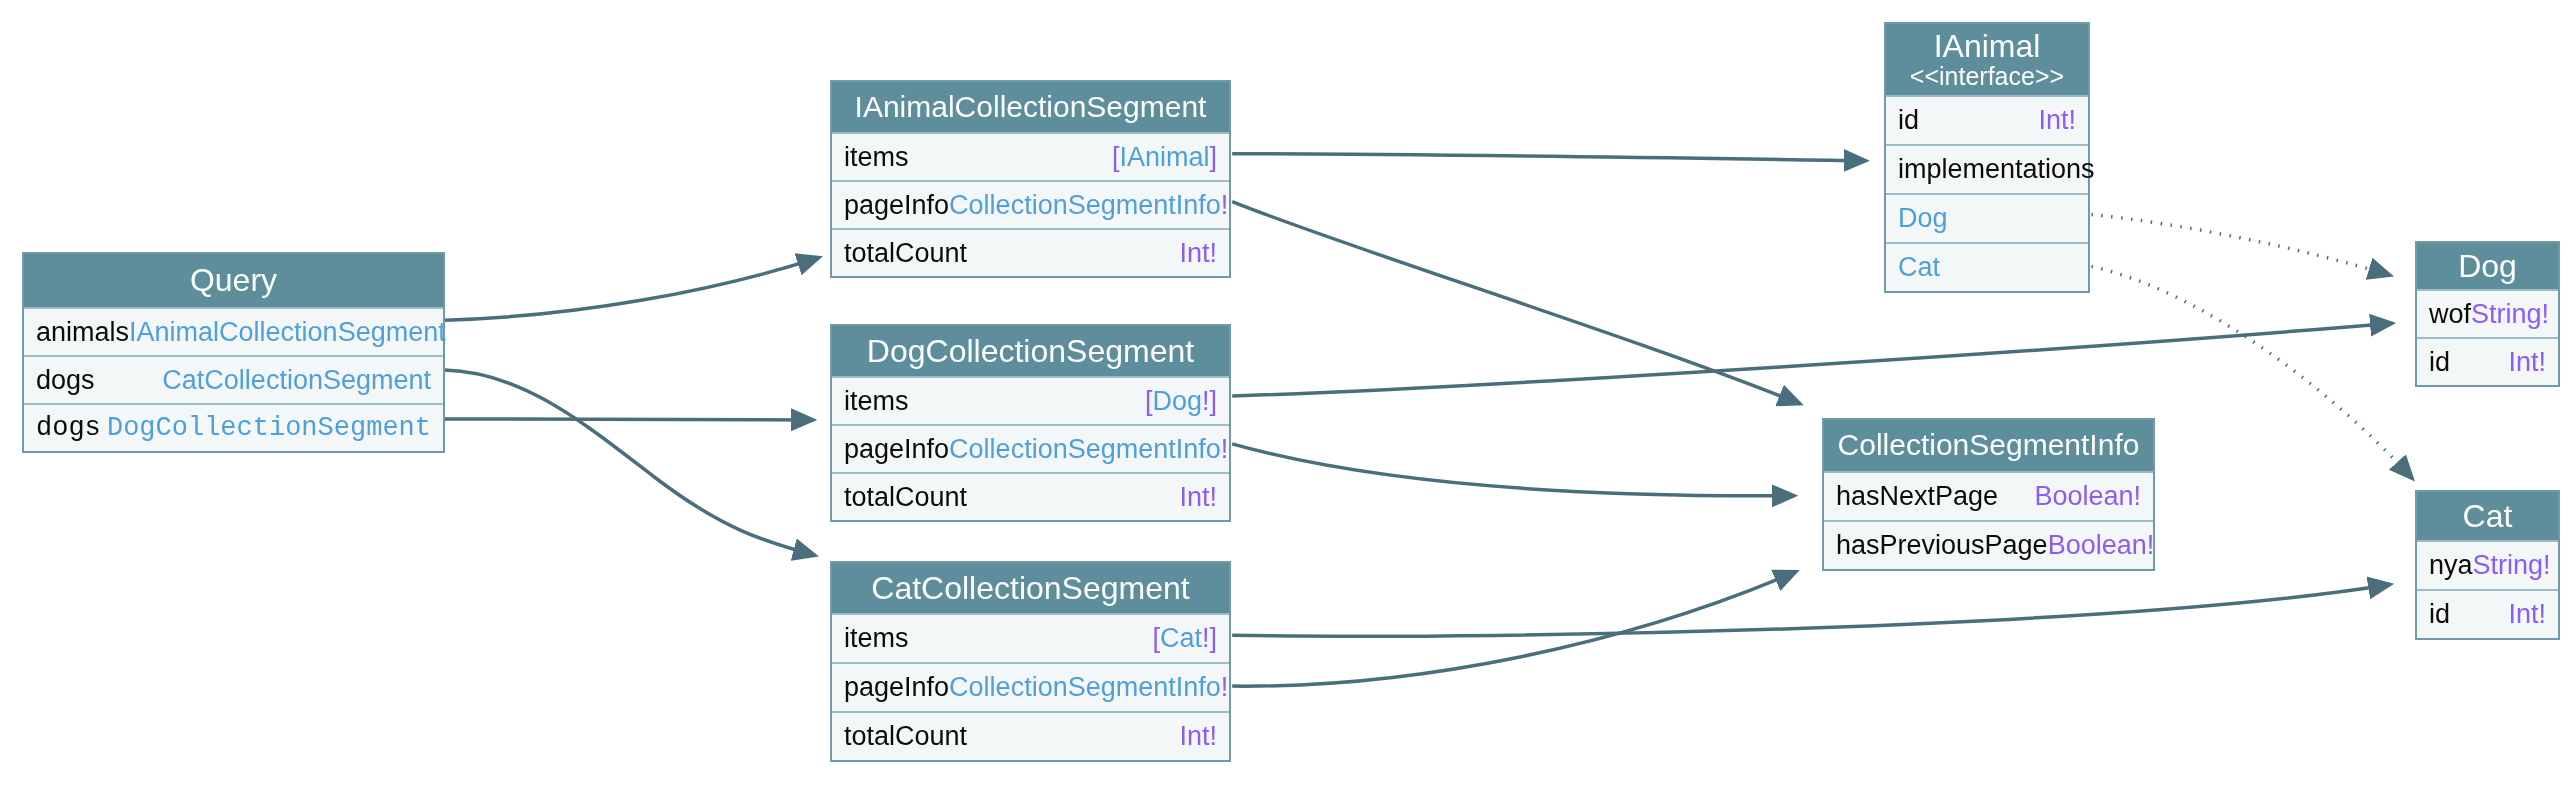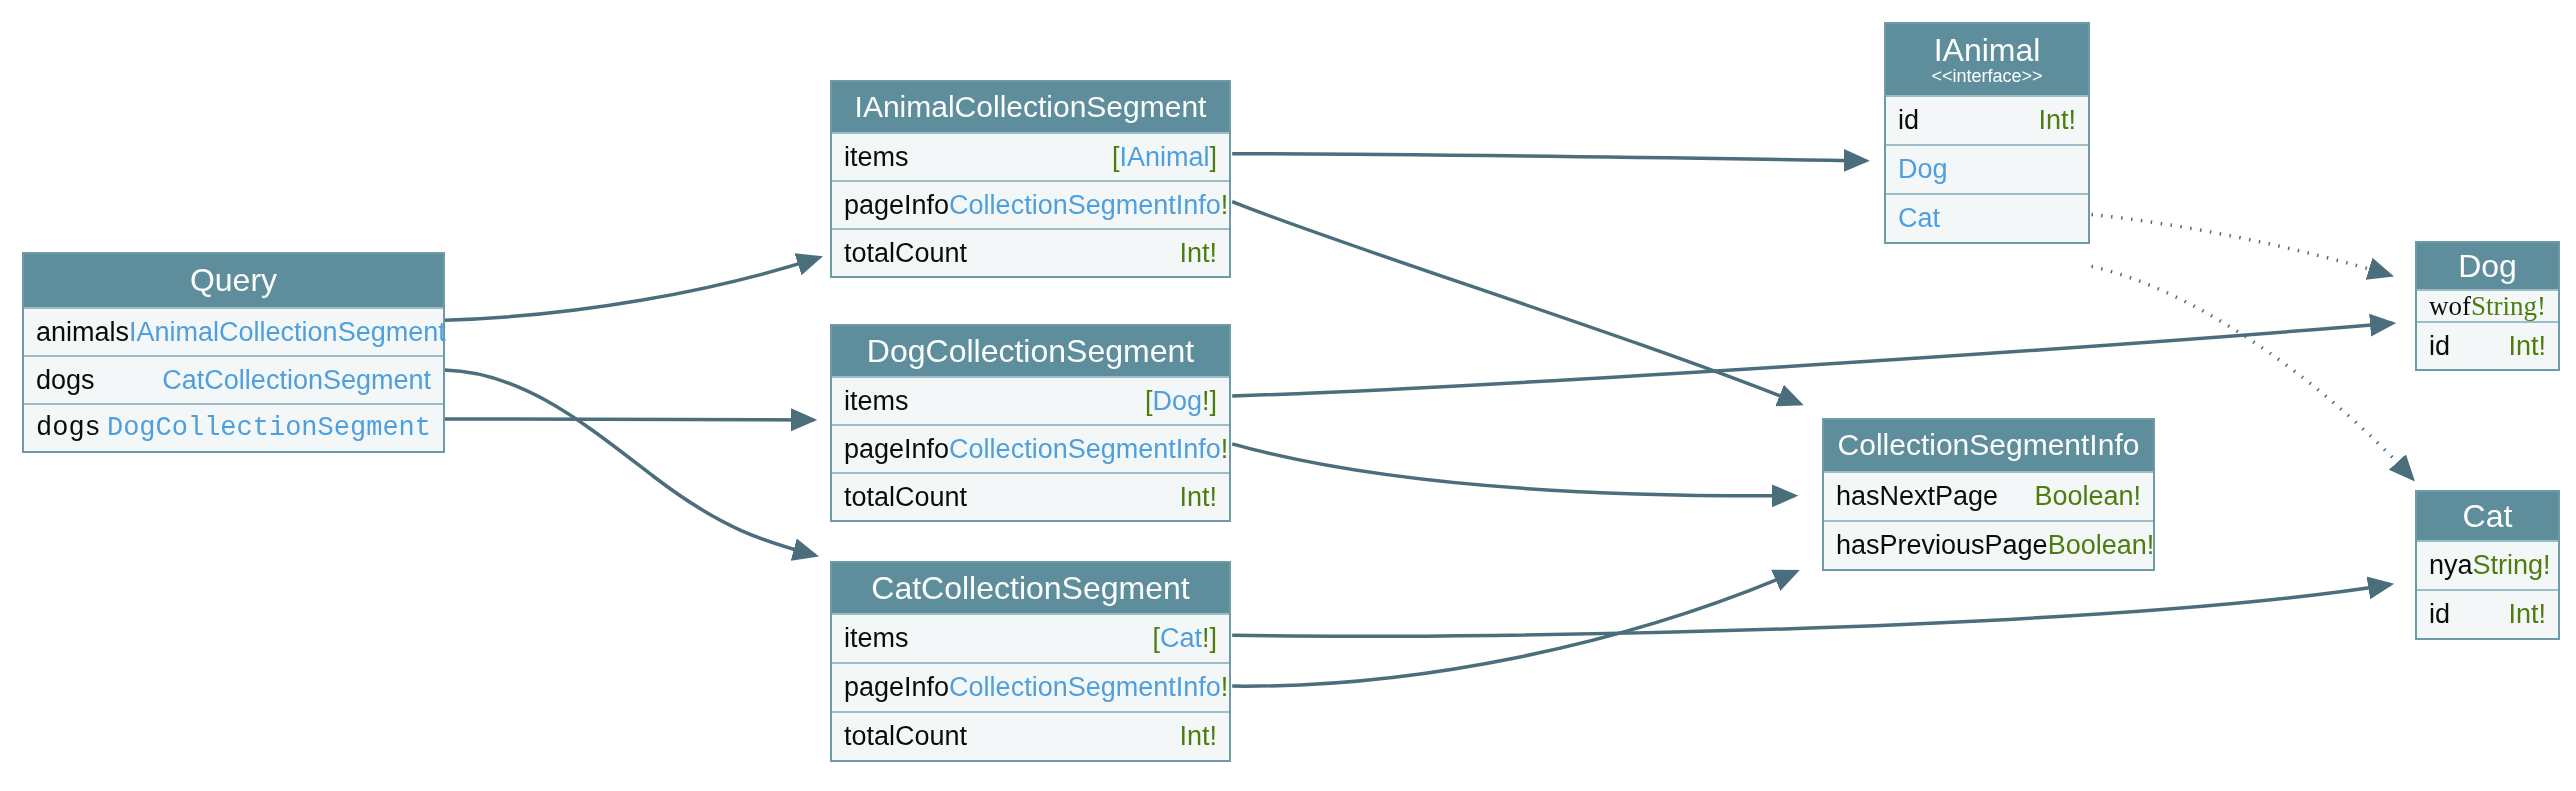--- a/index.html
+++ b/index.html
@@ -6,27 +6,27 @@
   body{font-family:"Liberation Sans","DejaVu Sans",sans-serif;}
   #canvas{position:relative;width:2576px;height:792px;background:#ffffff;overflow:hidden;}
   #edges{position:absolute;left:0;top:0;width:2576px;height:792px;}
   .edge{fill:none;stroke:#4b6e7d;stroke-width:3.5px;}
   .edge.dotted{stroke-dasharray:1.5 8.5;}
   .node{position:absolute;box-sizing:border-box;border:2px solid #6f9aa8;background:#ffffff;cursor:pointer;}
   .hdr{box-sizing:border-box;background:#5e8d9c;color:#fbfdfd;display:flex;flex-direction:column;
        align-items:center;justify-content:center;text-align:center;line-height:1.08;}
   .hdr .t{font-size:32px;}
   .hdr .t.small{font-size:30px;}
-  .hdr .stereo{font-size:18px;}
+  .hdr .stereo{font-size:25px;}
   .row{box-sizing:border-box;display:flex;align-items:center;justify-content:space-between;
        padding:0 12px;background:#f4f7f7;border-top:2px solid #9cbcc6;font-size:27px;color:#0b0b0b;}
   .row .nm{white-space:nowrap;}
   .row .ty{white-space:nowrap;text-align:right;}
   .l{color:#4e9fdc;}
-  .d{color:#4d7c0f;}
+  .d{color:#8b5cf6;}
 </style>
 </head>
 <body>
 
 <div id="canvas">
   <svg id="edges" viewBox="0 0 2584 794">
     <defs>
       <marker id="arrow" viewBox="0 0 10 10" refX="8.6" refY="5" markerWidth="7.5" markerHeight="7.5" orient="auto" markerUnits="strokeWidth">
         <path d="M 0 0.6 L 10 5 L 0 9.4 z" fill="#4b6e7d"></path>
       </marker>
@@ -115,20 +115,23 @@
       <div class="node" style="left: 1884px; top: 22px; width: 206px;">
         <div class="hdr" style="height: 71px;">
           <span class="t">IAnimal</span>
           <span class="stereo">&lt;&lt;interface&gt;&gt;</span>
         </div>
         <div class="row" style="height: 49px;">
           <span class="nm">id</span>
           <span class="ty"><span class="d">Int!</span></span>
         </div>
         <div class="row" style="height: 49px;">
+          <span class="nm">implementations</span>
+        </div>
+        <div class="row" style="height: 49px;">
           <span class="nm l">Dog</span>
         </div>
         <div class="row" style="height: 49px;">
           <span class="nm l">Cat</span>
         </div>
       </div>
       <div class="node" style="left: 1822px; top: 418px; width: 333px;">
         <div class="hdr" style="height: 51px;">
           <span class="t small">CollectionSegmentInfo</span>
         </div>
@@ -138,21 +141,21 @@
         </div>
         <div class="row" style="height: 49px;">
           <span class="nm">hasPreviousPage</span>
           <span class="ty"><span class="d">Boolean!</span></span>
         </div>
       </div>
       <div class="node" style="left: 2415px; top: 241px; width: 145px;">
         <div class="hdr" style="height: 46px;">
           <span class="t">Dog</span>
         </div>
-        <div class="row" style="height: 32px; font-family: Liberation Serif, serif;">
+        <div class="row" style="height: 48px;">
           <span class="nm">wof</span>
           <span class="ty"><span class="d">String!</span></span>
         </div>
         <div class="row" style="height: 48px;">
           <span class="nm">id</span>
           <span class="ty"><span class="d">Int!</span></span>
         </div>
       </div>
       <div class="node" style="left: 2415px; top: 490px; width: 145px;">
         <div class="hdr" style="height: 48px;">

